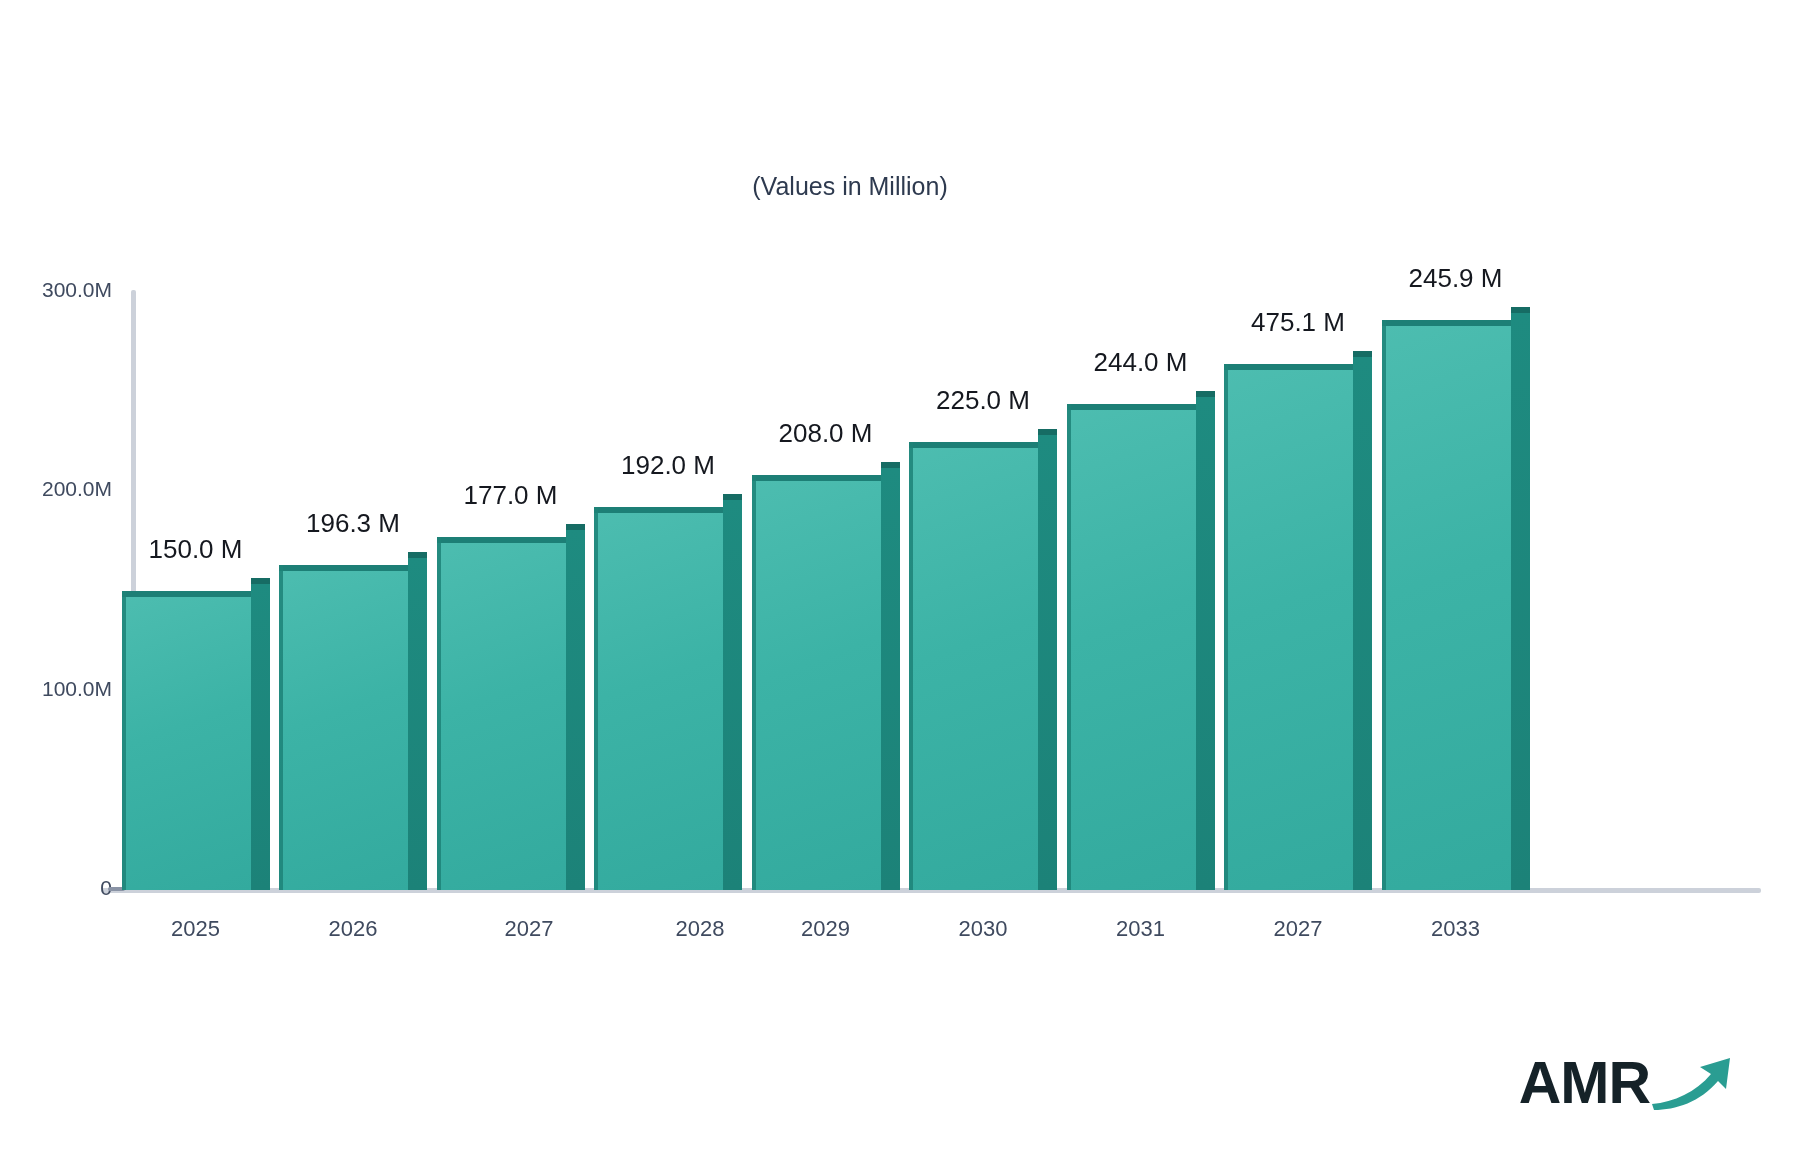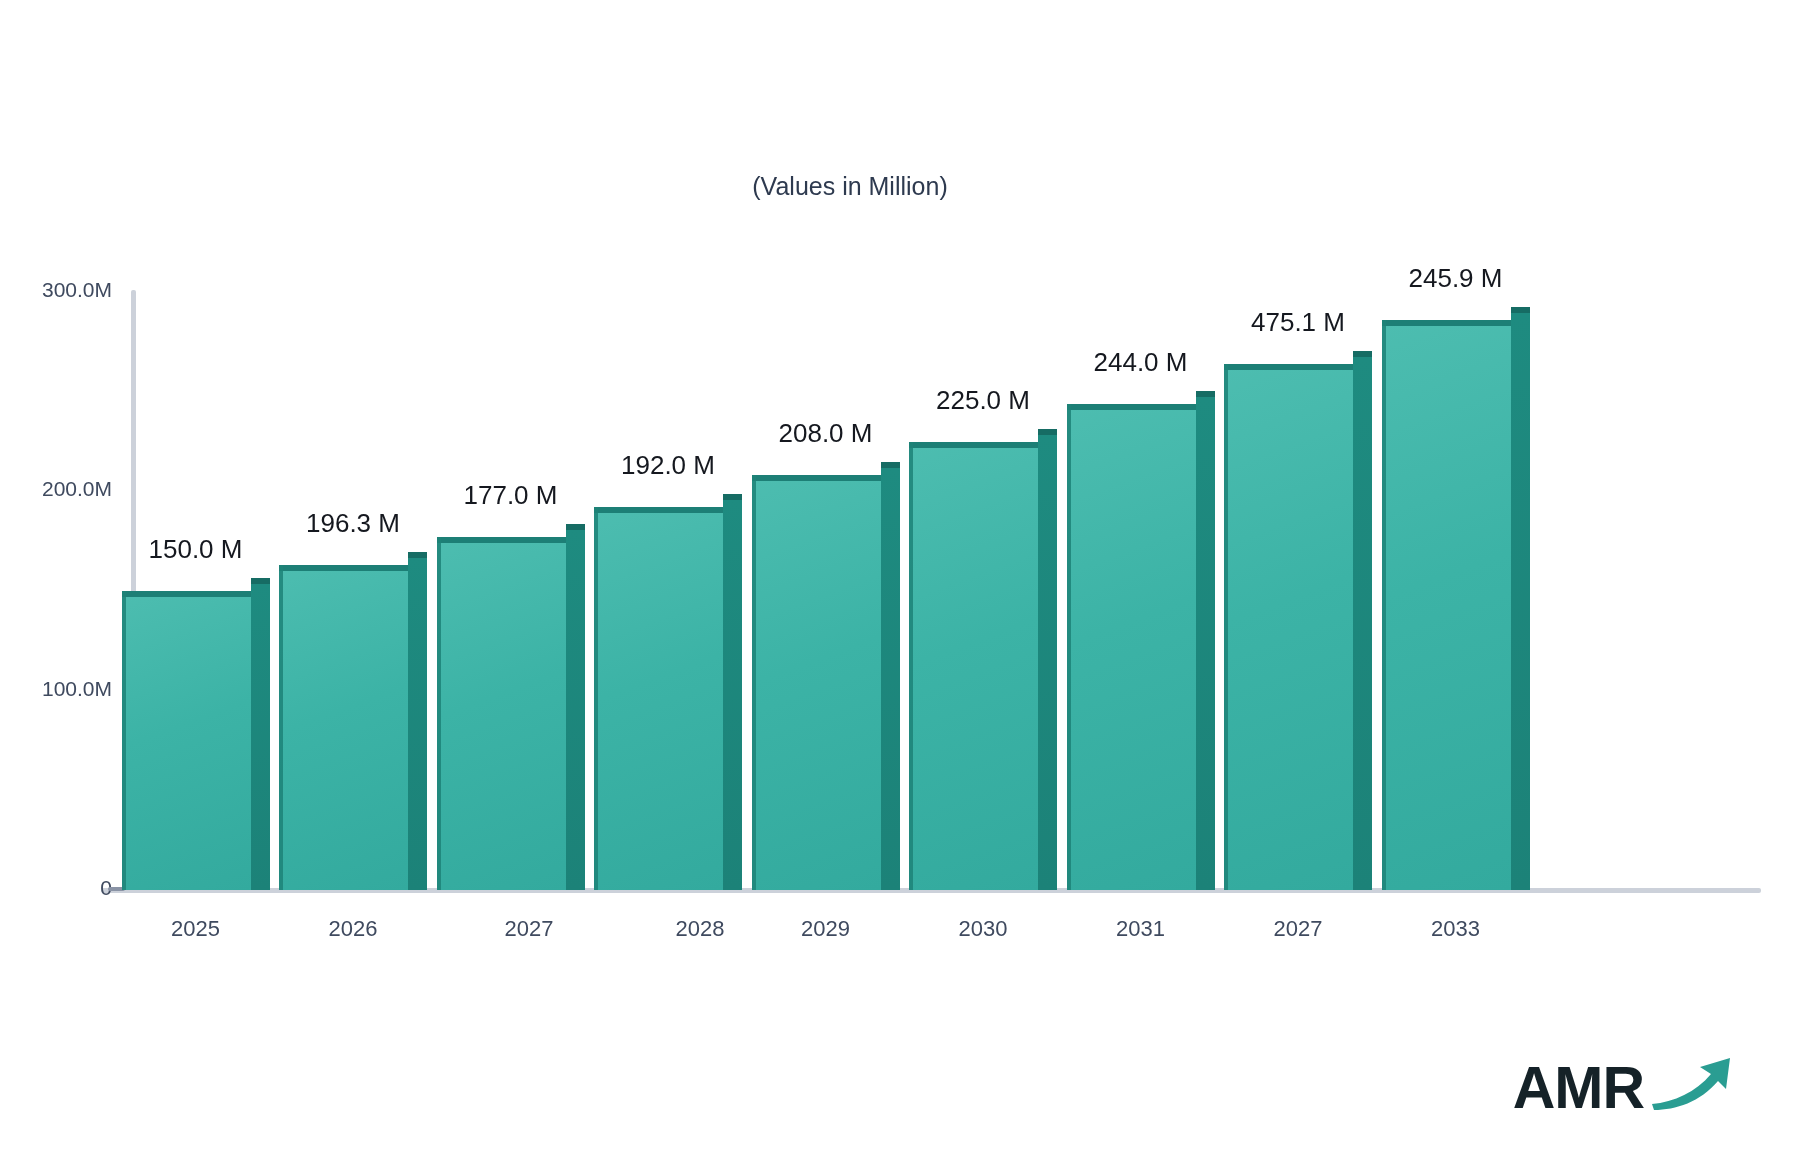--- a/index.html
+++ b/index.html
@@ -178,22 +178,21 @@
     font-size: 22px;
     color: #3f4a5f;
   }
 
   
   .logo {
     position: absolute;
     right: 66px;
     bottom: 38px;
     display: flex;
-    align-items: flex-end;
-    gap: 10px;
+    gap: 4px;
     margin-top: 44px;
   }
 
   .logo-text {
     font-size: 59px;
     font-weight: 700;
     color: #152228;
     letter-spacing: -1px;
     line-height: 1;
   }

